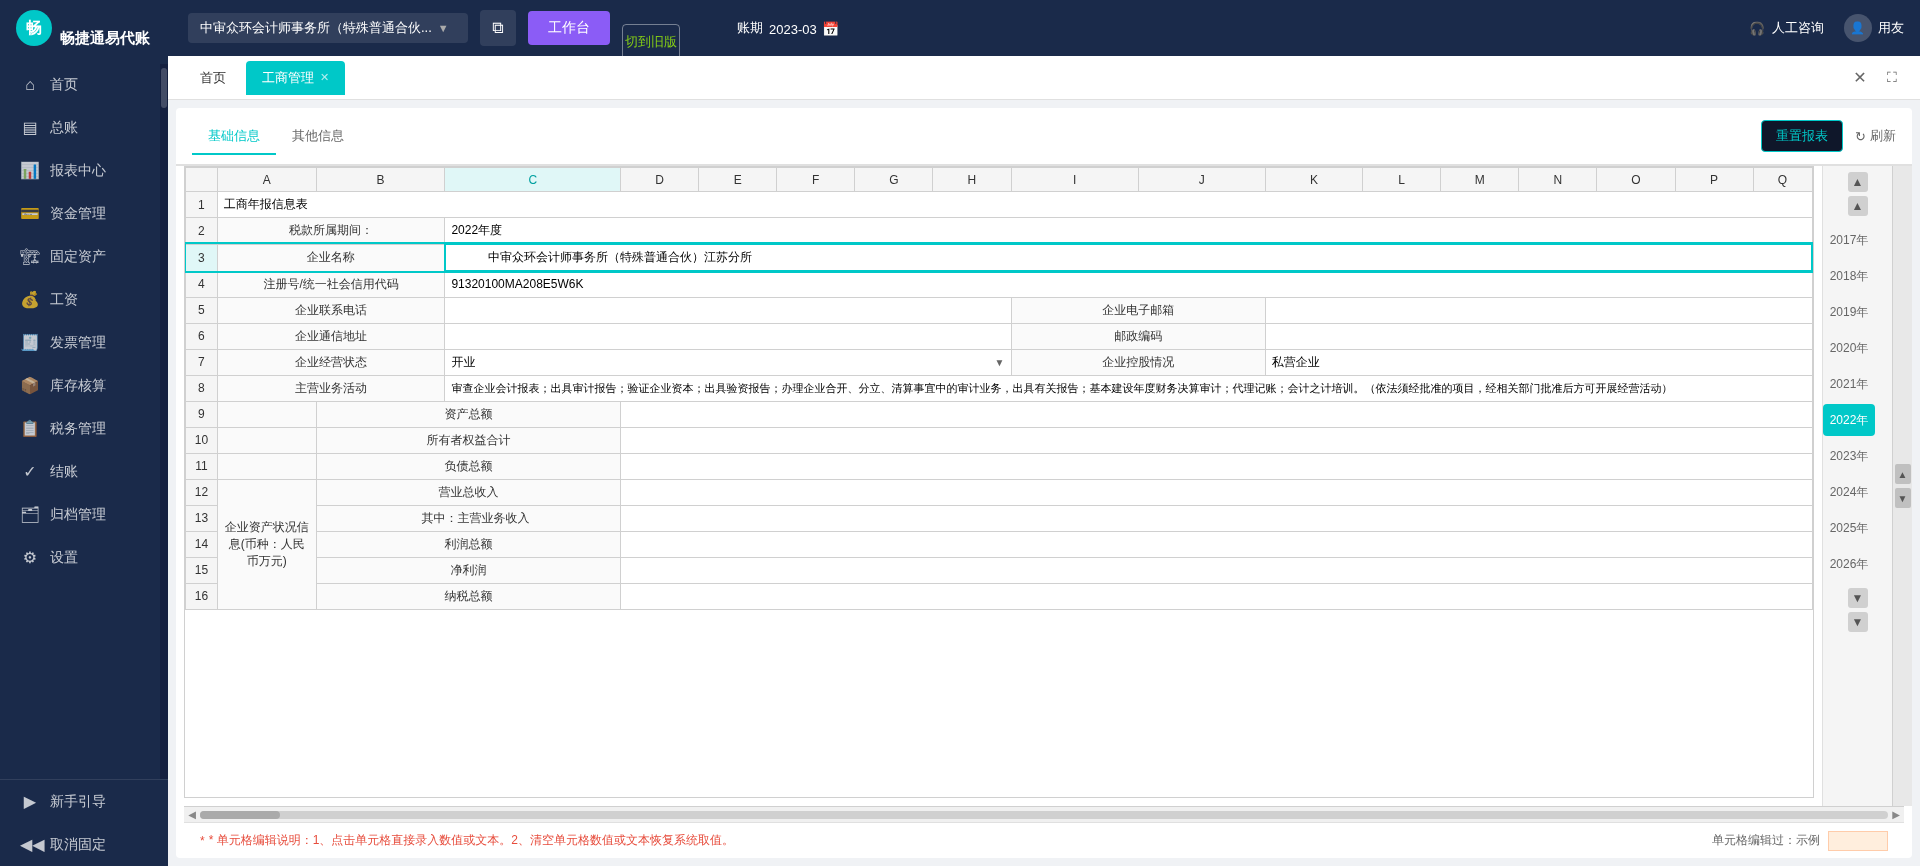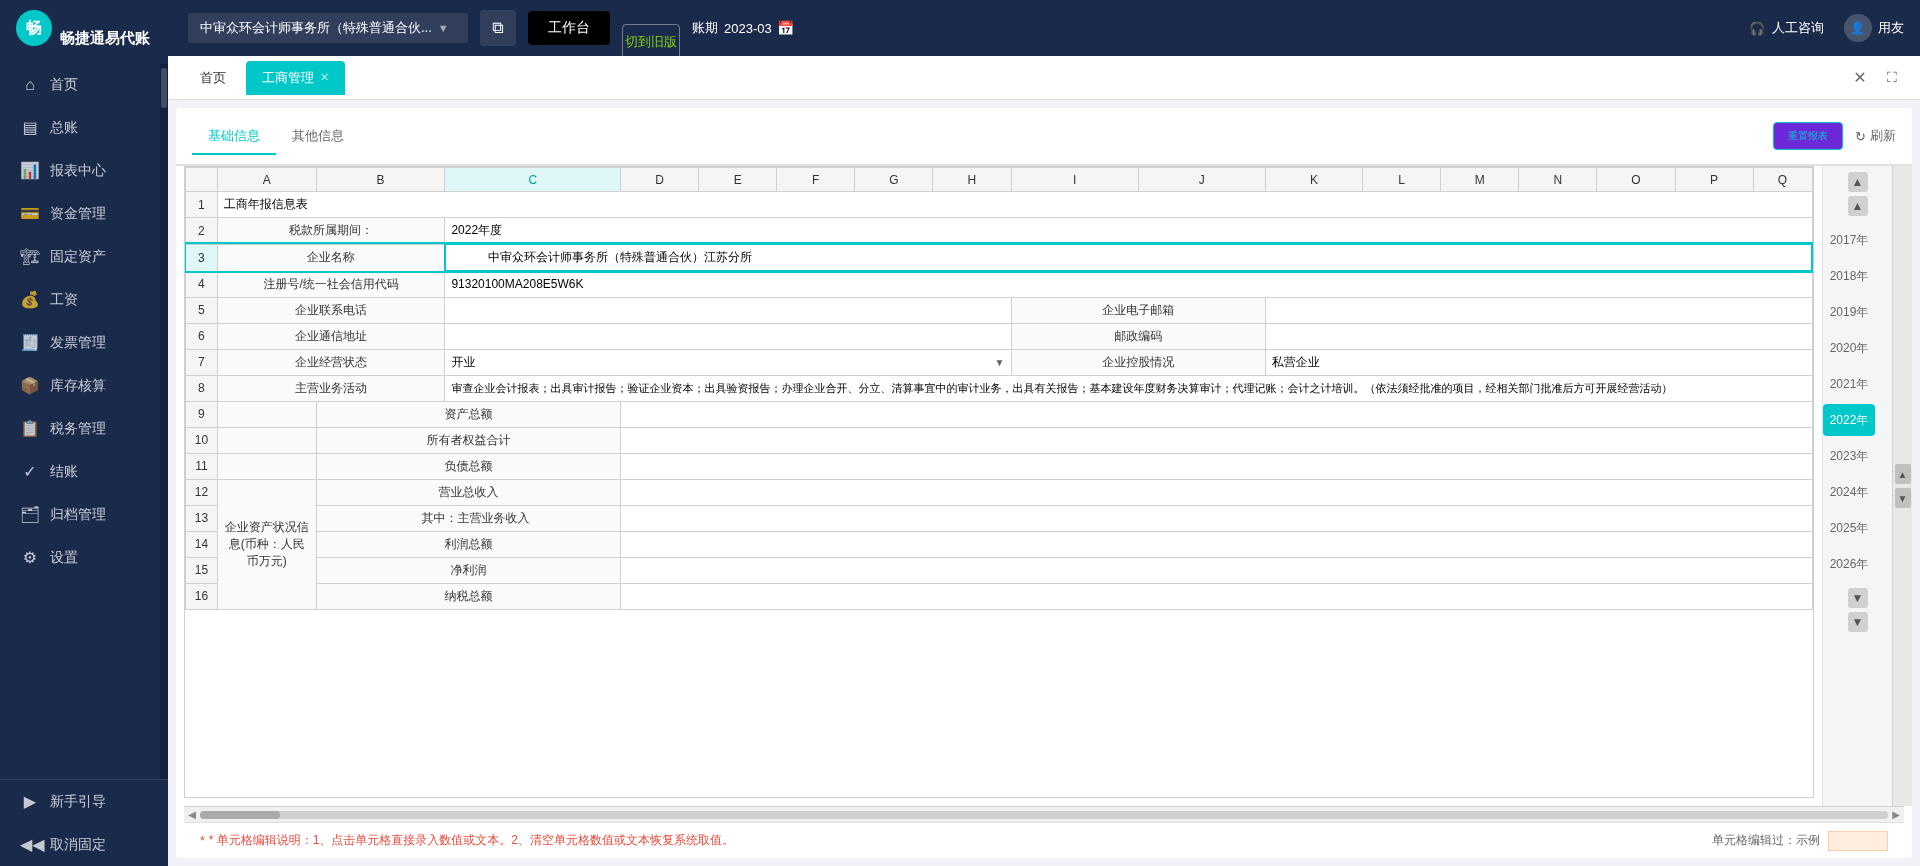--- a/index.html
+++ b/index.html
@@ -13,23 +13,23 @@
     .logo-area { display: flex; align-items: center; gap: 8px; min-width: 160px; }
     .logo-icon { width: 36px; height: 36px; background: #00c8c8; border-radius: 50%; display: flex; align-items: center; justify-content: center; color: white; font-size: 16px; font-weight: bold; }
     .logo-text { color: white; font-size: 15px; font-weight: bold; margin-top: 20px; }
     .company-selector {
       display: flex; align-items: center; gap: 6px;
       background: rgba(255,255,255,0.1); border-radius: 4px;
       padding: 6px 12px; color: white; font-size: 13px; cursor: pointer; min-width: 280px;
     }
     .company-selector .arrow { color: #aaa; font-size: 11px; }
     .copy-btn { width: 36px; height: 36px; background: rgba(255,255,255,0.1); border-radius: 4px; display: flex; align-items: center; justify-content: center; cursor: pointer; color: white; font-size: 16px; }
-    .workbench-btn { background: #000000; color: white; border: none; border-radius: 4px; padding: 8px 20px; font-size: 14px; cursor: pointer; font-family: inherit; }
+    .workbench-btn { background: #8b5cf6; color: white; border: none; border-radius: 4px; padding: 8px 20px; font-size: 14px; cursor: pointer; font-family: inherit; }
     .switch-btn { background: transparent; color: #84cc16; border: 1px solid rgba(255,255,255,0.4); border-radius: 4px; padding: 8px 2px; font-size: 13px; cursor: pointer; font-family: inherit; margin-top: 27px; }
-    .period-area { display: flex; align-items: center; gap: 6px; color: white; font-size: 13px; }
+    .period-area { display: flex; align-items: flex-end; gap: 6px; color: white; font-size: 13px; margin-left: 45px; }
     .period-icon { color: #aaa; font-size: 14px; cursor: pointer; }
     .top-right { margin-left: auto; display: flex; align-items: center; gap: 20px; }
     .service-btn { display: flex; align-items: center; gap: 6px; color: white; font-size: 13px; cursor: pointer; }
     .user-area { display: flex; align-items: center; gap: 6px; color: white; font-size: 13px; cursor: pointer; }
     .user-avatar { width: 28px; height: 28px; background: rgba(255,255,255,0.2); border-radius: 50%; display: flex; align-items: center; justify-content: center; color: white; font-size: 12px; }
 
     
     .main-layout { display: flex; height: calc(866px - 56px); }
 
     
@@ -49,21 +49,21 @@
 
     
     .page-content { flex: 1; display: flex; overflow: hidden; background: white; margin: 8px; border-radius: 4px; }
 
     
     .sub-tabs-area { display: flex; flex-direction: column; flex: 1; overflow: hidden; }
     .sub-tabs { display: flex; align-items: center; border-bottom: 2px solid #e0e0e0; padding: 0 16px; height: 58px; }
     .sub-tab { padding: 8px 16px; cursor: pointer; font-size: 13px; color: #666; border-bottom: 2px solid transparent; margin-bottom: -2px; }
     .sub-tab.active { color: #00c8c8; border-bottom: 2px solid #00c8c8; font-weight: 500; }
     .sub-tab-actions { margin-left: auto; display: flex; gap: 12px; align-items: center; }
-    .reset-btn { border: 1px solid #00c8c8; color: #00c8c8; background: #6d28d9; border-radius: 4px; padding: 6px 14px; font-size: 10px; cursor: pointer; font-family: inherit; }
+    .reset-btn { border: 1px solid #00c8c8; color: #00c8c8; background: #0f172a; border-radius: 4px; padding: 6px 14px; font-size: 13px; cursor: pointer; font-family: inherit; }
     .refresh-btn { display: flex; align-items: center; gap: 4px; color: #666; font-size: 13px; cursor: pointer; background: none; border: none; font-family: inherit; }
 
     
     .table-wrapper { flex: 1; display: flex; overflow: hidden; position: relative; }
     .spreadsheet-container { flex: 1; overflow: auto; border: 1px solid #d0d0d0; margin: 0 8px 8px 8px; }
     .spreadsheet { border-collapse: collapse; table-layout: fixed; min-width: 1200px; }
     .spreadsheet th, .spreadsheet td { border: 1px solid #d0d0d0; font-size: 12px; padding: 4px 6px; white-space: nowrap; overflow: hidden; }
     .col-header { background: #f5f5f5; text-align: center; font-weight: normal; color: #333; height: 24px; }
     .row-num { background: #f5f5f5; text-align: center; width: 32px; color: #333; font-weight: normal; }
     .label-cell { text-align: center; color: #333; background: #fafafa; }

